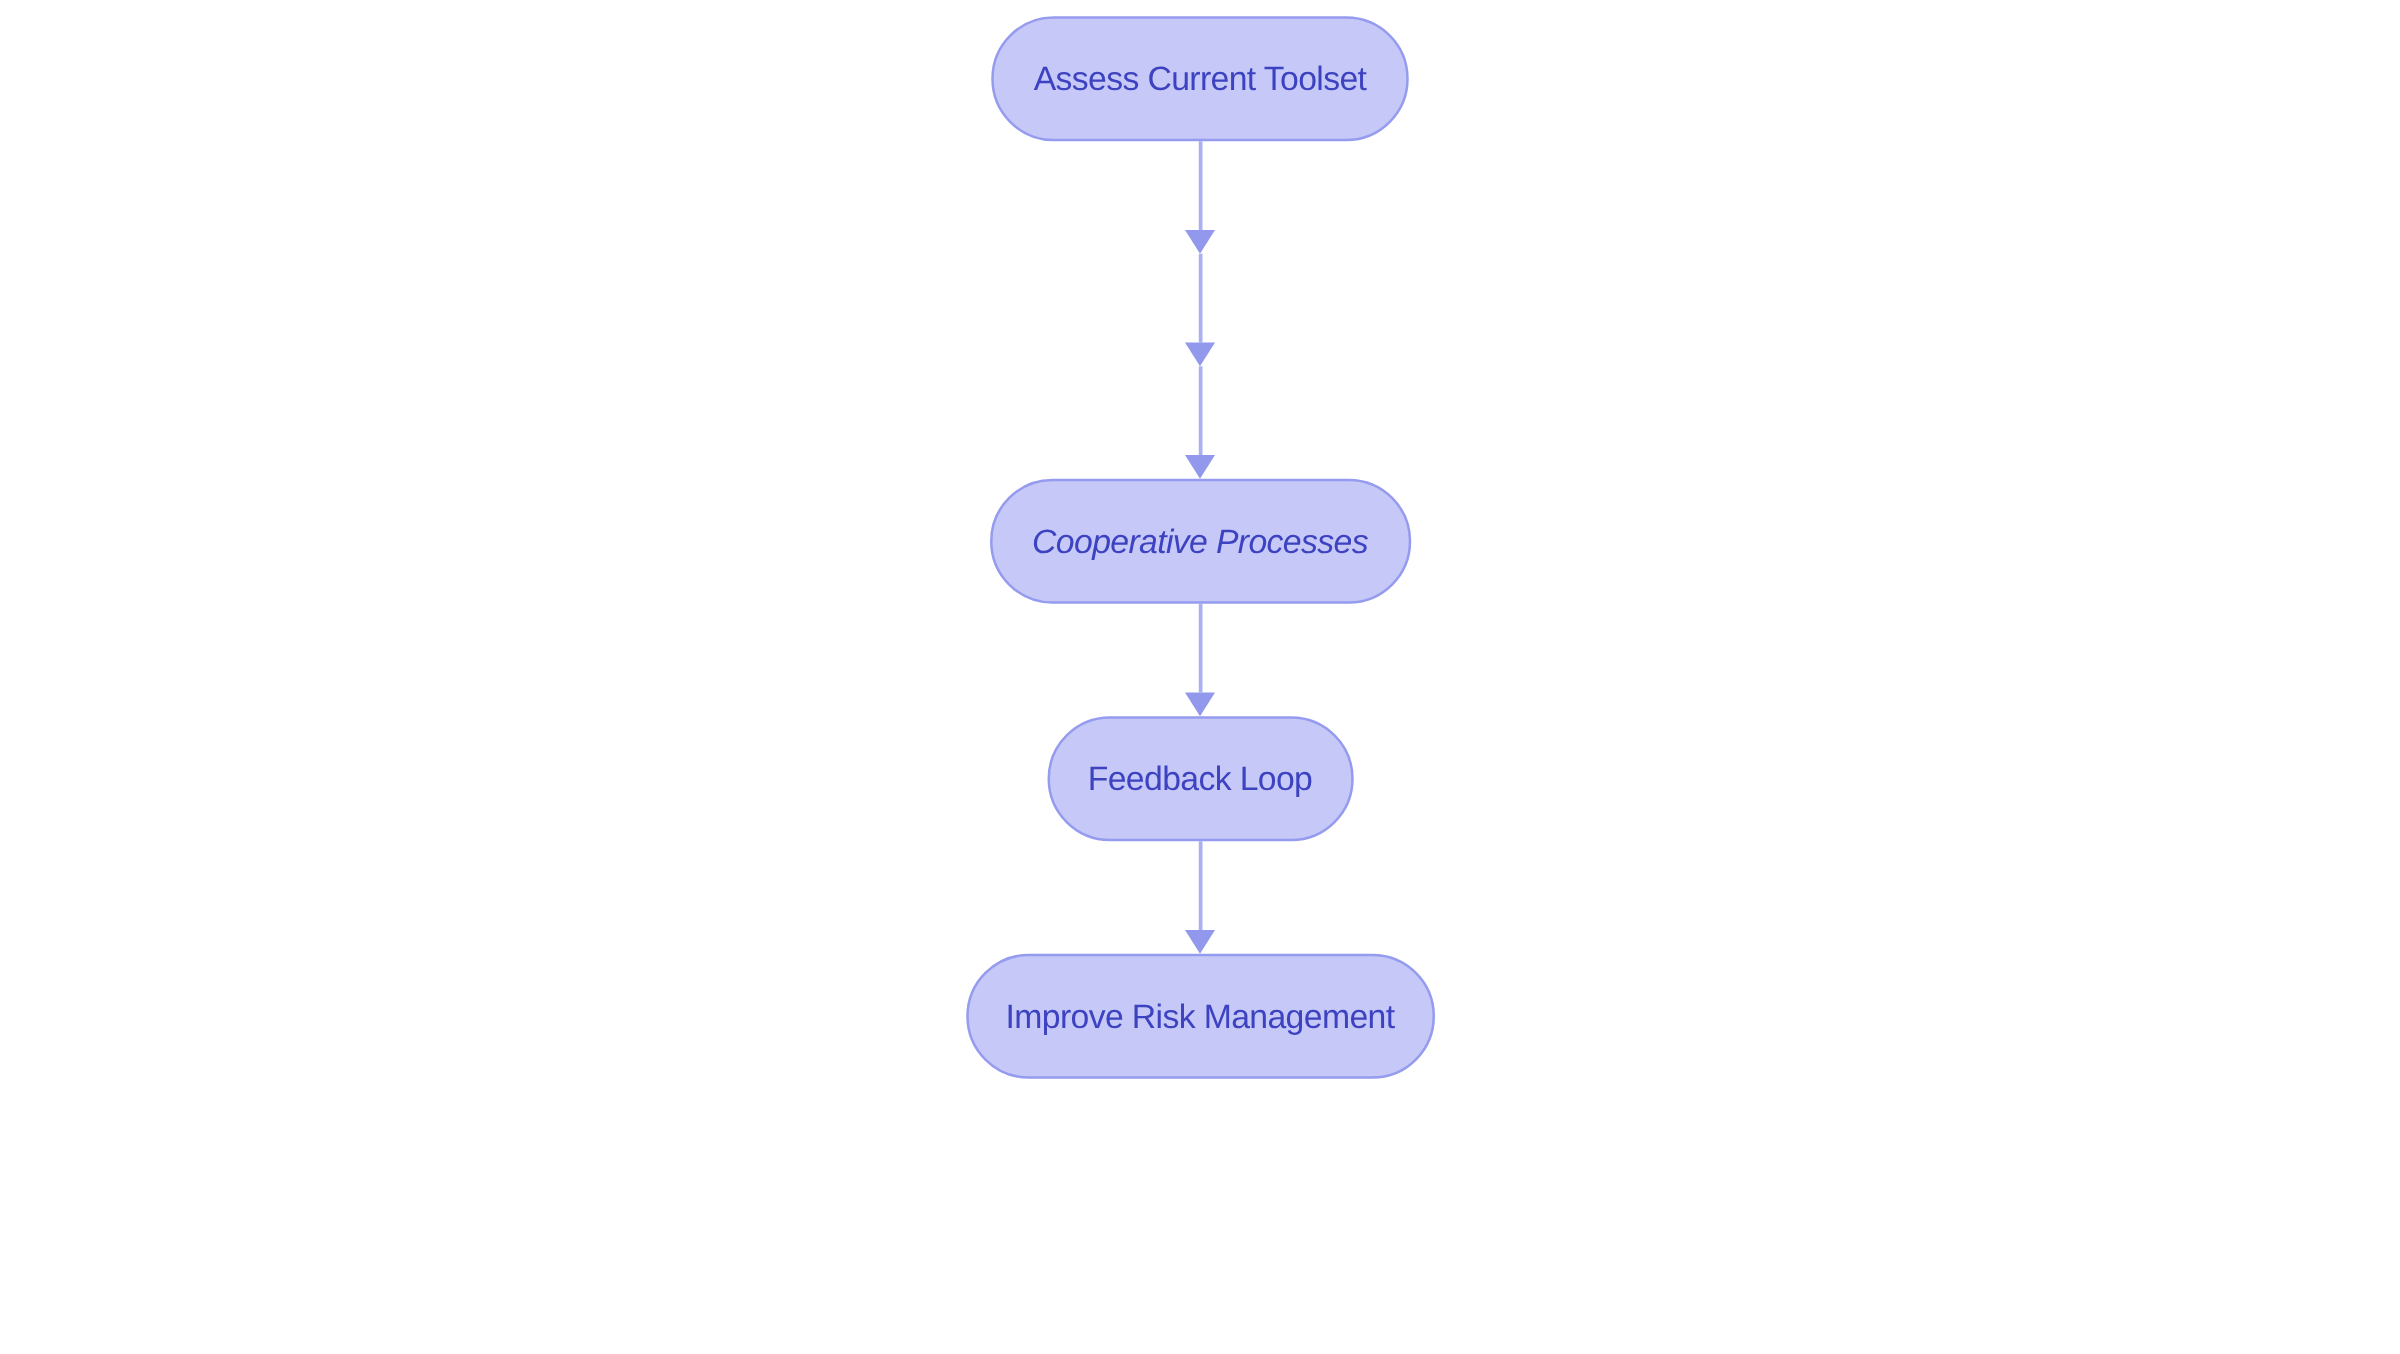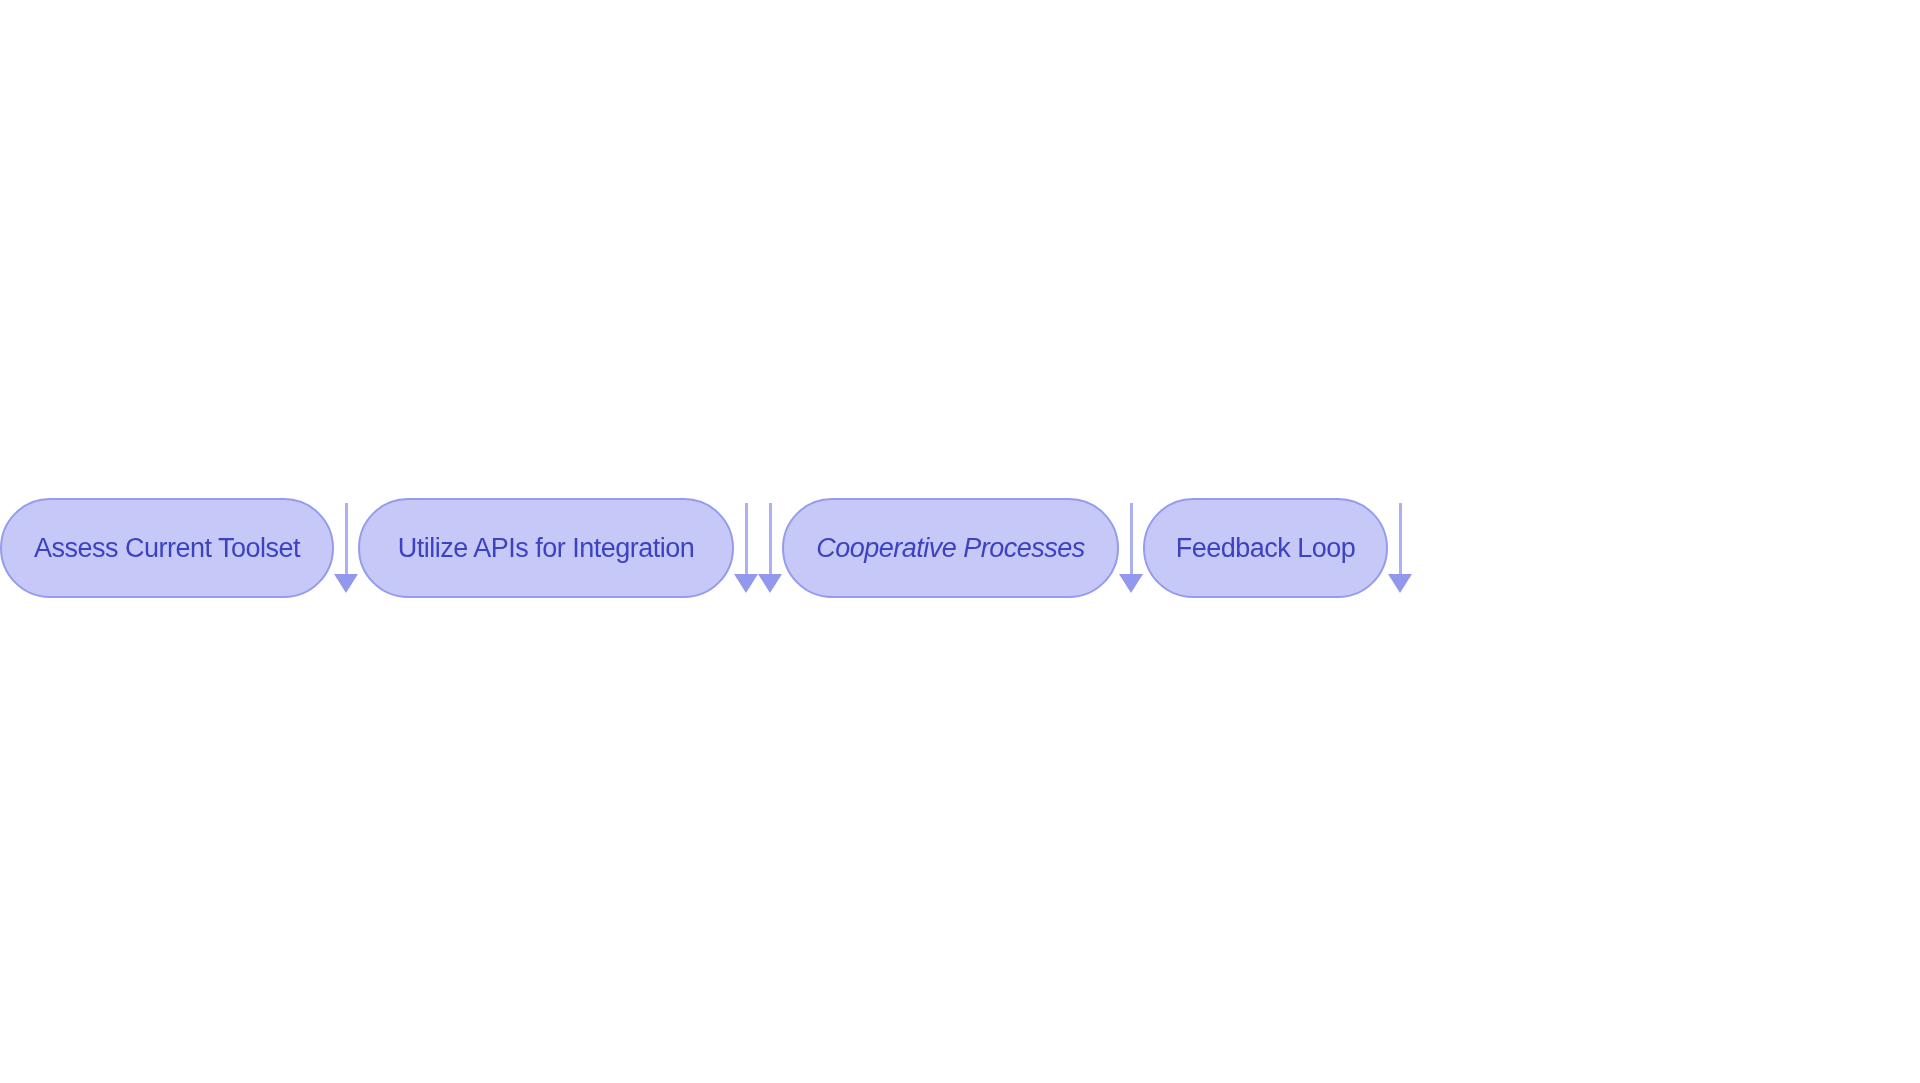--- a/index.html
+++ b/index.html
@@ -15,21 +15,21 @@
     width: 1920px;
     height: 1083px;
     background: var(--background, #ffffff);
     font-family: "Liberation Sans", sans-serif;
     overflow: hidden;
   }
   .canvas {
     width: 1920px;
     height: 1083px;
     display: flex;
-    flex-direction: row;
+    flex-direction: column;
     align-items: center;
     padding-top: 13px;
   }
   .flow-node {
     height: 100px;
     border-radius: 50px;
     background: var(--node-fill, #c6c9f7);
     border: 2px solid var(--node-border, #959bee);
     color: var(--node-text, #3d42c0);
     font-size: 27px;
@@ -73,23 +73,20 @@
 
   <div class="flow-node w1">
     <span>Assess Current Toolset</span>
   </div>
 
   <div class="flow-arrow">
     <div class="arrow-line"></div>
     <div class="arrow-head"></div>
   </div>
 
-  <div class="flow-node w2">
-    <span>Utilize APIs for Integration</span>
-  </div>
 
   <div class="flow-arrow">
     <div class="arrow-line"></div>
     <div class="arrow-head"></div>
   </div>
 
 
   <div class="flow-arrow">
     <div class="arrow-line"></div>
     <div class="arrow-head"></div>
@@ -106,14 +103,17 @@
 
   <div class="flow-node w5">
     <span>Feedback Loop</span>
   </div>
 
   <div class="flow-arrow">
     <div class="arrow-line"></div>
     <div class="arrow-head"></div>
   </div>
 
+  <div class="flow-node w6">
+    <span>Improve Risk Management</span>
+  </div>
 
 </div>
 
 </body></html>

